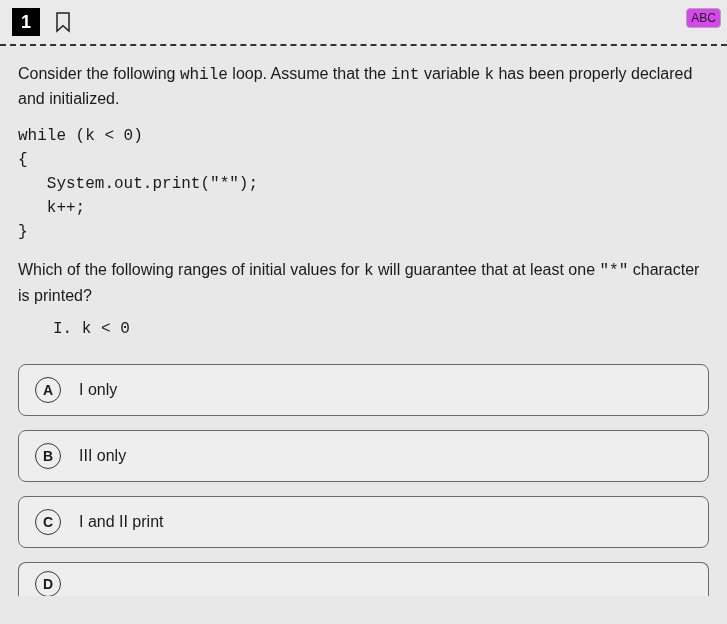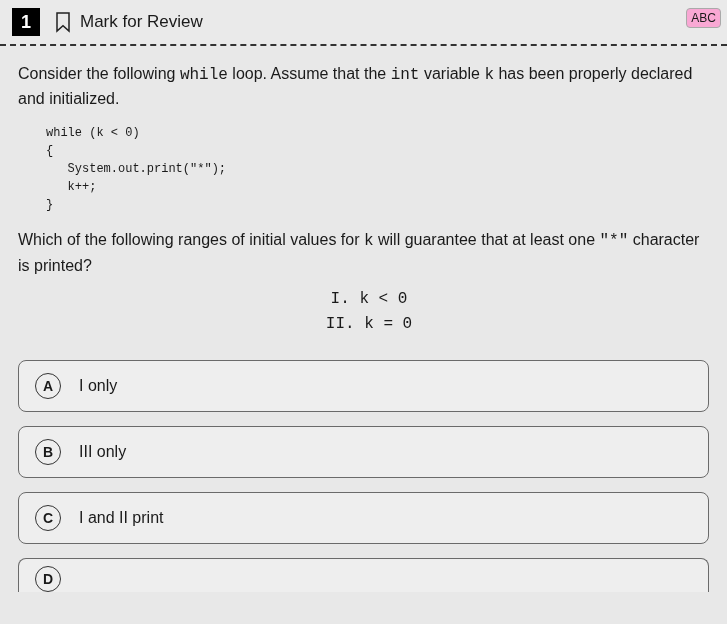--- a/index.html
+++ b/index.html
@@ -51,54 +51,52 @@
       font-weight: 500;
     }
     .strike-badge {
       position: absolute;
       right: 6px;
       top: 8px;
       border: 1px solid #aaa;
       border-radius: 4px;
       padding: 2px 4px;
       font-size: 12px;
-      background: #f9a8d4;
+      background: #d946ef;
     }
     .content {
       padding: 16px 18px 0 18px;
     }
     .prompt {
       font-size: 16px;
       line-height: 1.45;
       margin-bottom: 14px;
     }
     .mono, code {
       font-family: Liberation Mono, monospace;
     }
     .code-block {
       font-family: "Courier New", Courier, monospace;
-      font-size: 12px;
+      font-size: 16px;
       line-height: 1.5;
-      margin-left: 28px;
       margin-bottom: 14px;
       white-space: pre;
     }
     .subq {
       font-size: 16px;
       line-height: 1.45;
       margin-bottom: 10px;
       margin-top: 8px;
     }
     .roman {
       font-family: "Courier New", Courier, monospace;
       font-size: 16px;
       line-height: 1.6;
-      margin-left: 11px;
+      margin-left: 35px;
       margin-bottom: 22px;
-      text-align: center;
     }
     .choices {
       padding: 0 18px;
     }
     .choice {
       border: 1px solid #6a6a6a;
       border-radius: 8px;
       padding: 12px 16px;
       margin-bottom: 14px;
       display: flex;
@@ -135,42 +133,40 @@
 </head>
 <body>
 
 <div class="header">
   <div class="question-number">1</div>
   <span class="bookmark">
     <svg viewBox="0 0 24 28" fill="none" stroke="#222" stroke-width="2">
       <path d="M4 2 H20 V26 L12 19 L4 26 Z"></path>
     </svg>
   </span>
-  <span class="mark-review">Mark for Review</span>
   <span class="strike-badge">ABC</span>
 </div>
 
 <div class="content">
   <p class="prompt">
     <span>Consider the following </span><code>while</code><span> loop. Assume that the </span><code>int</code><span> variable </span><code>k</code><span> has been properly declared and initialized.</span>
   </p>
 
   <div class="code-block">while (k &lt; 0)
 {
    System.out.print("*");
    k++;
 }</div>
 
   <p class="subq">
     <span>Which of the following ranges of initial values for </span><code>k</code><span> will guarantee that at least one </span><code>"*"</code><span> character is printed?</span>
   </p>
 
   <div class="roman">
     <div>I. k &lt; 0</div>
-    <div>II. k = 0</div>
   </div>
 </div>
 
 <div class="choices">
   <div class="choice">
     <div class="choice-letter">A</div>
     <div class="choice-text">I only</div>
   </div>
   <div class="choice">
     <div class="choice-letter">B</div>

